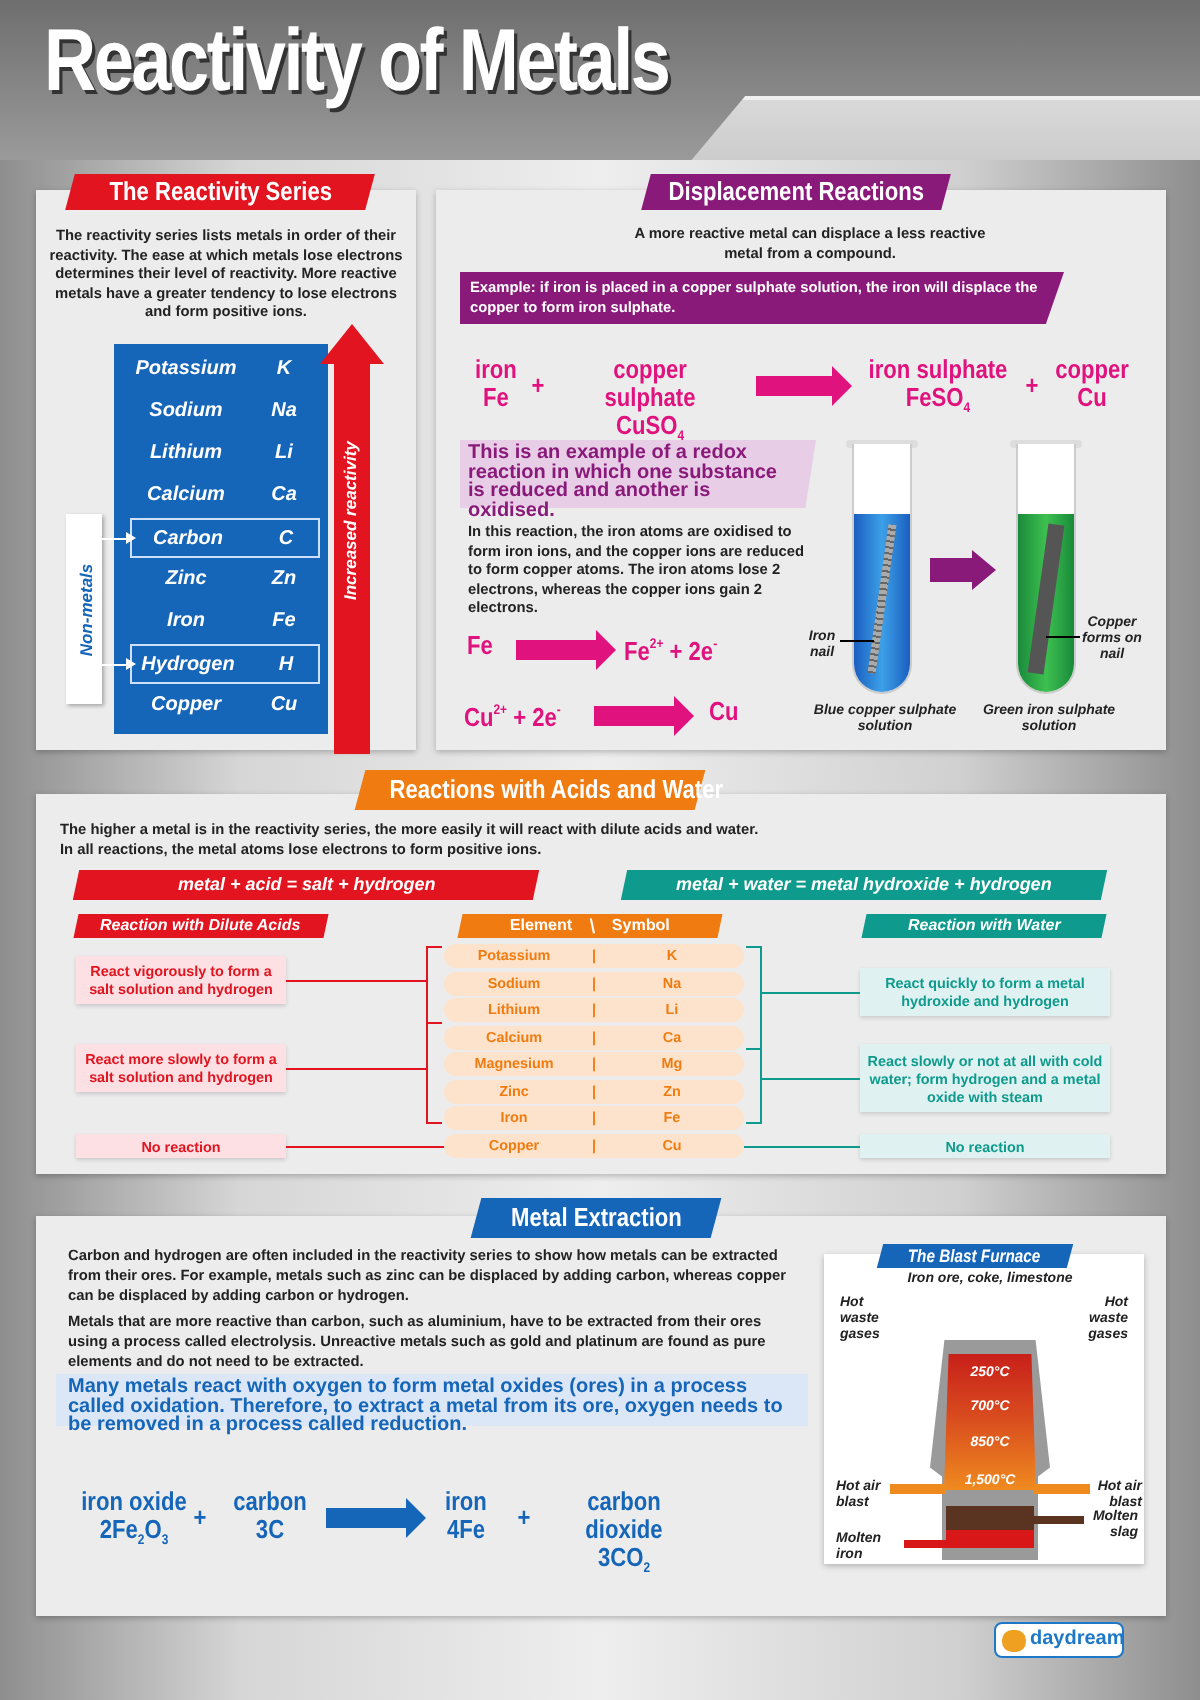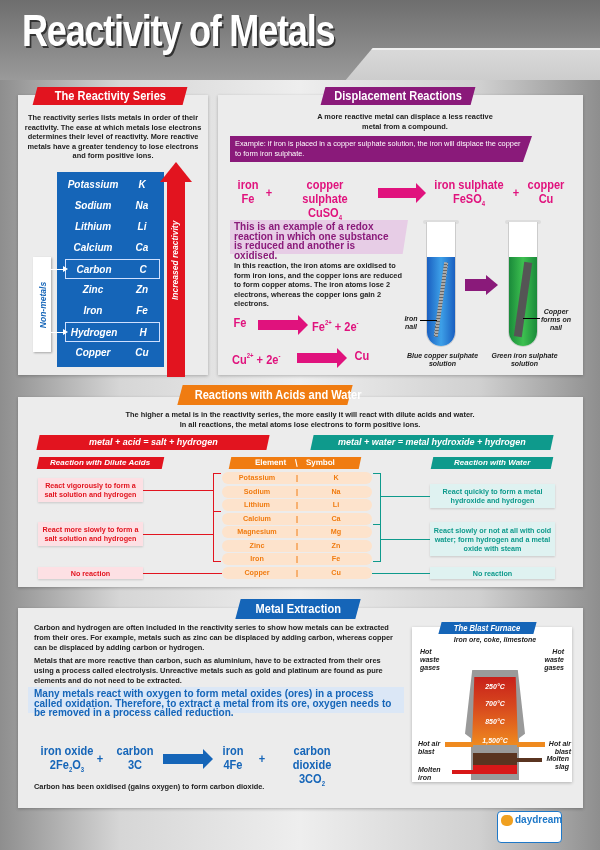--- a/index.html
+++ b/index.html
@@ -67,21 +67,21 @@
   .sub { font-size: 7px; vertical-align: -3px; }
   .sup { font-size: 7px; vertical-align: 6px; }
 
   .tube { position: absolute; width: 30px; height: 125px; border: 1px solid #ccc; border-top: none; border-radius: 0 0 15px 15px; background: #fff; overflow: hidden; }
   .tube .liquid { position: absolute; left: 0; bottom: 0; width: 100%; height: 72%; }
   .tube .nail { position: absolute; left: 12px; top: 40px; width: 4px; height: 75px; background: repeating-linear-gradient(180deg, #aaa 0 2px, #666 2px 3px); transform: rotate(8deg); }
   .tube-rim { position: absolute; width: 36px; height: 4px; background: #ddd; border-radius: 2px; }
   .italic-label { position: absolute; font-style: italic; font-weight: bold; font-size: 7px; line-height: 8px; text-align: center; }
 
   
-  .intro2 { position: absolute; left: 30px; top: 410px; width: 540px; text-align: center; font-weight: bold; font-size: 7.4px; line-height: 10px; }
+  .intro2 { position: absolute; left: 30px; top: 410px; width: 540px; font-weight: bold; font-size: 7.4px; line-height: 10px; }
   .eq-bar { position: absolute; height: 15px; color: #fff; font-style: italic; font-weight: bold; font-size: 9px; text-align: center; line-height: 15px; transform: skewX(-12deg); }
   .eq-bar span { display: inline-block; transform: skewX(12deg); }
   .sub-banner { position: absolute; height: 12px; color: #fff; font-style: italic; font-weight: bold; font-size: 8px; line-height: 12px; text-align: center; transform: skewX(-12deg); }
   .sub-banner span { display: inline-block; transform: skewX(12deg); }
   .rbox { position: absolute; font-weight: bold; font-size: 7.2px; line-height: 9px; text-align: center; display: flex; align-items: center; justify-content: center; box-shadow: 0 1px 2px rgba(0,0,0,.15); }
   .rbox.acid { background: #fde0e4; color: #e2141f; }
   .rbox.water { background: #dff2f1; color: #0e9a8c; }
   .el-row { position: absolute; left: 222px; width: 150px; height: 12px; background: #fde3cc; color: #f07c11; font-weight: bold; font-size: 7.2px; line-height: 12px; border-radius: 6px; }
   .el-row .e { position: absolute; left: 0; width: 70px; text-align: center; }
   .el-row .d { position: absolute; left: 72px; width: 6px; text-align: center; }
@@ -90,21 +90,21 @@
 
   
   .ex-p { position: absolute; left: 34px; width: 368px; font-weight: bold; font-size: 7.4px; line-height: 9.8px; }
   .ex-hl { position: absolute; left: 28px; top: 687px; width: 376px; height: 26px; background: #dbe7f6; color: #1565b8; font-weight: bold; font-size: 10px; line-height: 9.6px; padding: 2px 6px; }
   .blue { color: #1565b8; }
   .blue-arrow { position: absolute; height: 10px; background: #1565b8; }
   .blue-arrow::after { content: ""; position: absolute; right: -10px; top: -5px; border-left: 10px solid #1565b8; border-top: 10px solid transparent; border-bottom: 10px solid transparent; }
 
   .bf-panel { position: absolute; left: 412px; top: 627px; width: 160px; height: 155px; background: #fff; box-shadow: 0 1px 3px rgba(0,0,0,.25); }
   .bf-temp { position: absolute; color: #fff; font-style: italic; font-weight: bold; font-size: 7px; text-align: center; width: 60px; }
-  .logo { position: absolute; left: 497px; top: 811px; width: 65px; height: 32px; background: #fff; border: 1px solid #1e78c8; border-radius: 4px; }
+  .logo { position: absolute; left: 497px; top: 811px; width: 65px; height: 18px; background: #fff; border: 1px solid #1e78c8; border-radius: 4px; }
 </style>
 </head>
 <body>
 
 <div class="header">
   <div class="page-title">Reactivity of Metals</div>
 </div>
 
 <div class="panel" style="left:18px;top:95px;width:190px;height:280px;"></div>
 <div class="banner" style="left:35px;top:87px;width:150px;height:18px;background:#e2141f;font-size:13px;line-height:18px;">
@@ -157,21 +157,21 @@
 <div class="nm-label">Non-metals</div>
 <div class="nm-arrow" style="top:269px"></div>
 <div class="nm-arrow" style="top:332px"></div>
 
 <div class="panel" style="left:218px;top:95px;width:365px;height:280px;"></div>
 <div class="banner" style="left:323px;top:87px;width:150px;height:18px;background:#8a1a7a;font-size:13px;line-height:18px;">
   <span>Displacement Reactions</span>
 </div>
 <div class="bold-small" style="position:absolute;left:315px;top:112px;width:180px;text-align:center;font-size:7.4px;line-height:10px;">A more reactive metal can displace a less reactive metal from a compound.</div>
 <div style="position:absolute;left:230px;top:136px;width:302px;height:26px;background:#8a1a7a;clip-path:polygon(0 0,100% 0,97% 100%,0 100%);"></div>
-<div style="position:absolute;left:235px;top:139px;width:290px;color:#fff;font-weight:normal;font-size:7.4px;line-height:9.6px;">Example: if iron is placed in a copper sulphate solution, the iron will displace the copper to form iron sulphate.</div>
+<div style="position:absolute;left:235px;top:139px;width:290px;color:#fff;font-weight:bold;font-size:7.4px;line-height:9.6px;">Example: if iron is placed in a copper sulphate solution, the iron will displace the copper to form iron sulphate.</div>
 
 <div class="eq-word pink" style="left:228px;top:178px;width:40px;">
   <div>iron</div>
     <div>Fe</div>
 </div>
 <div class="eq-word pink" style="left:262px;top:186px;width:14px;">+</div>
 <div class="eq-word pink" style="left:275px;top:178px;width:100px;">
   <div>copper sulphate</div>
   <div><span>CuSO</span><span class="sub">4</span></div>
 </div>
@@ -326,21 +326,20 @@
   <div>iron</div>
     <div>4Fe</div>
 </div>
 <div class="eq-word blue" style="left:255px;top:752px;width:14px;">+</div>
 <div class="eq-word blue" style="left:273px;top:744px;width:78px;">
   <div>carbon dioxide</div>
   <div><span>3CO</span><span class="sub">2</span></div>
 </div>
 
 <div class="ex-p" style="top:782px;">
-    <div>Carbon has been oxidised (gains oxygen) to form carbon dioxide.</div>
 </div>
 
 <div class="bf-panel"></div>
 <div class="banner" style="left:440px;top:622px;width:95px;height:12px;background:#1565b8;font-size:9px;line-height:12px;font-style:italic;">
   <span>The Blast Furnace</span>
 </div>
 <div class="italic-label" style="left:450px;top:636px;width:90px;">Iron ore, coke, limestone</div>
 <div class="italic-label" style="left:420px;top:648px;width:30px;text-align:left;">Hot waste gases</div>
 <div class="italic-label" style="left:532px;top:648px;width:32px;text-align:right;">Hot waste gases</div>
 <div style="position:absolute;left:465px;top:670px;width:60px;height:110px;background:#9a9a9a;clip-path:polygon(12% 0,88% 0,100% 58%,90% 62%,90% 100%,10% 100%,10% 62%,0 58%);"></div>

